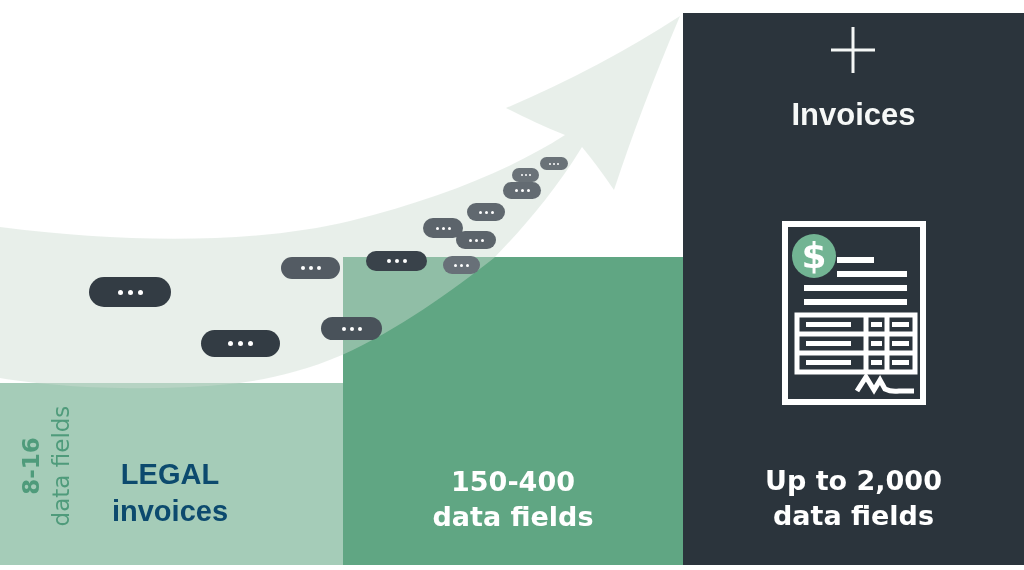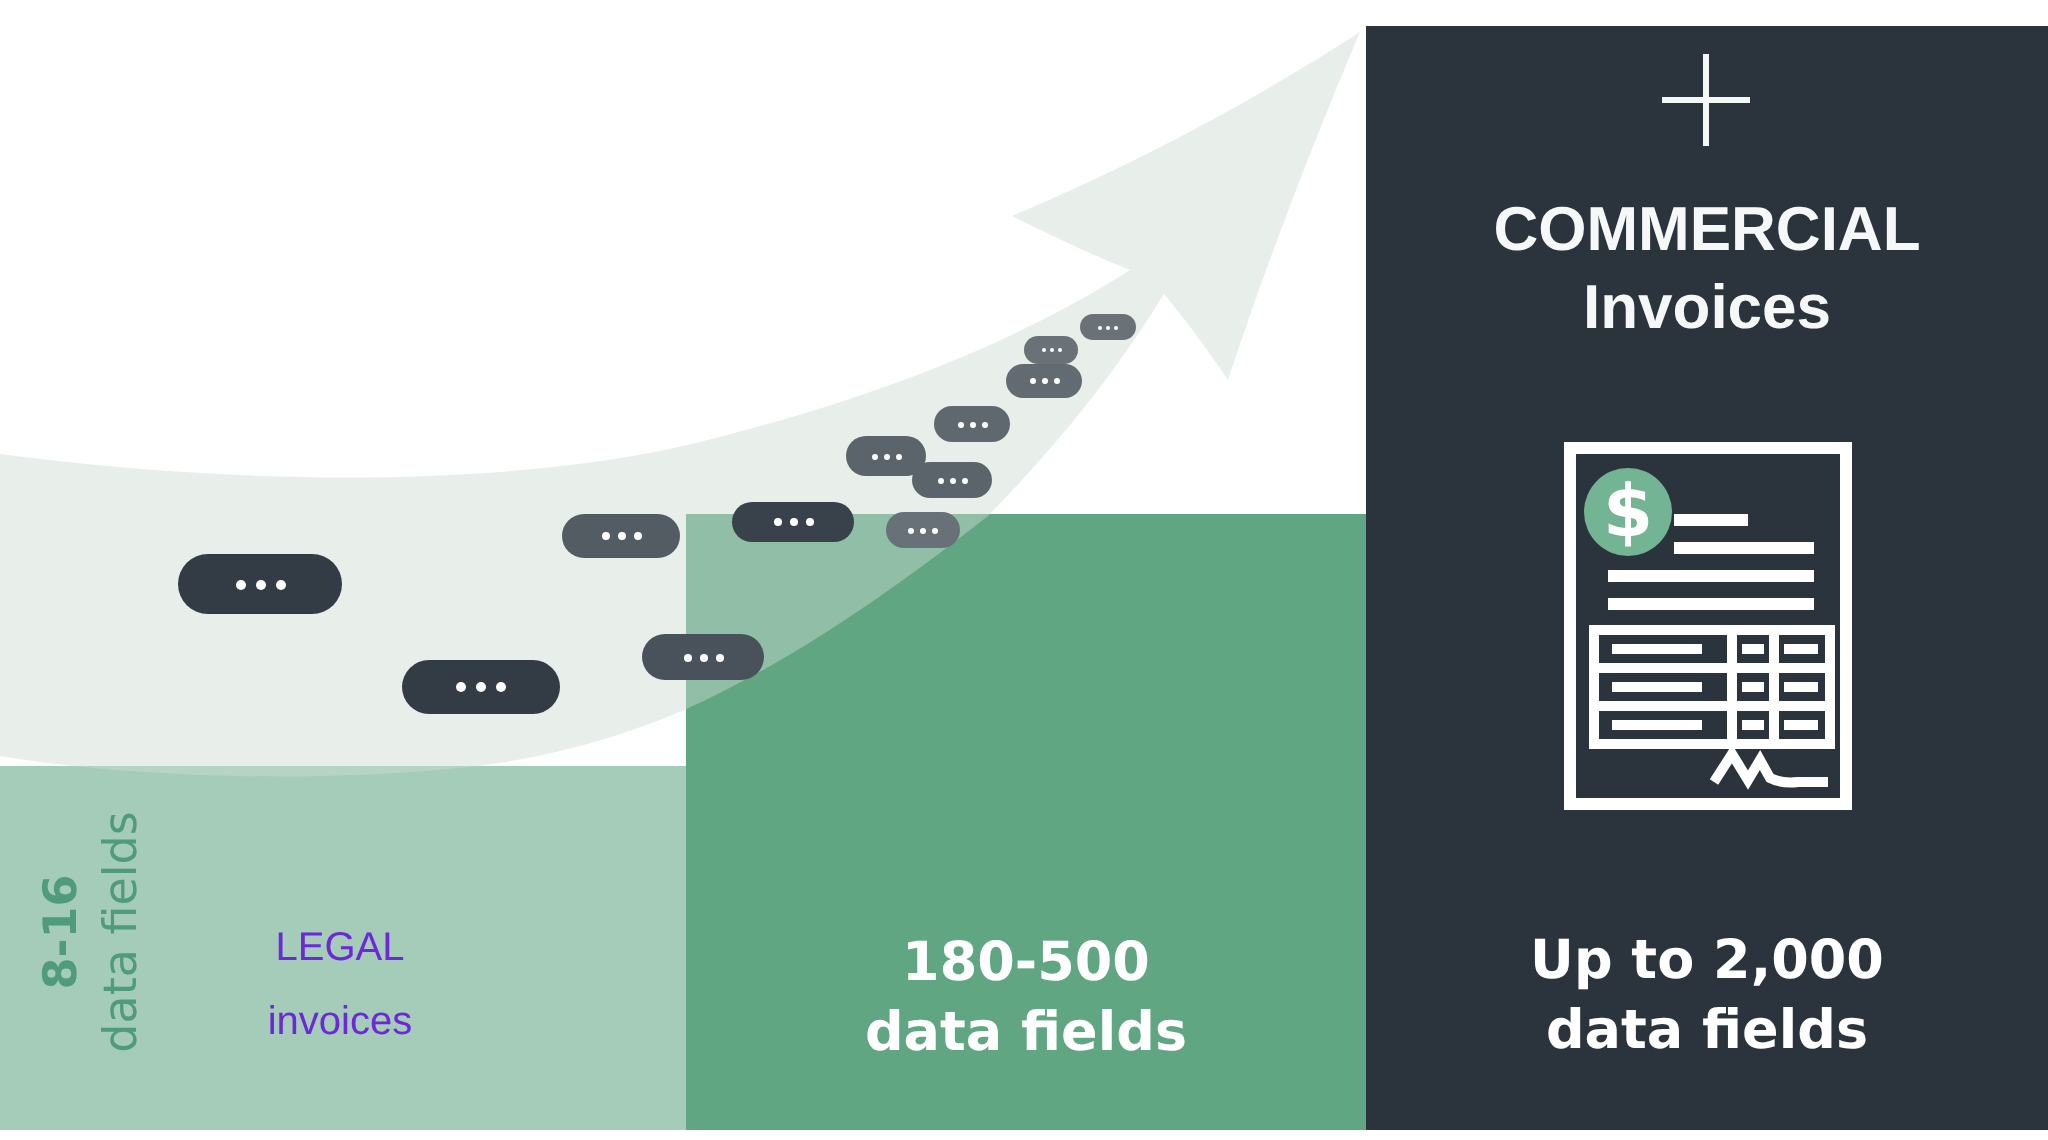--- a/index.html
+++ b/index.html
@@ -11,21 +11,21 @@
   #legal-block{left:0;top:383px;width:343px;height:182px;background:var(--legal-green,#a5ccb8);z-index:1;}
   #core-block{left:343px;top:257px;width:340px;height:308px;background:var(--core-green,#60a683);z-index:1;}
   #commercial-panel{left:683px;top:13px;width:341px;height:552px;background:var(--dark-panel,#2b343c);z-index:1;}
   #growth-arrow{position:absolute;left:0;top:0;width:1024px;height:570px;z-index:2;pointer-events:none;}
   #pill-layer{position:absolute;left:0;top:0;width:1024px;height:570px;z-index:3;pointer-events:none;}
   .pill{position:absolute;border-radius:999px;display:flex;align-items:center;justify-content:center;}
   .pill .dot{border-radius:50%;background:#fff;}
   .txt{position:absolute;z-index:4;}
   
   #legal-title{left:55px;top:456px;width:230px;text-align:center;
-    font-weight:normal;font-size:20px;line-height:37px;color:#6d28d9;}
+    font-weight:bold;font-size:29px;line-height:37px;color:#0c4a6e;}
   #legal-side-label{left:-22px;top:434px;width:140px;height:64px;
     transform:rotate(-90deg);transform-origin:center;text-align:center;
     font-family:"DejaVu Sans",sans-serif;color:#4f9b7b;font-size:23px;line-height:30px;}
   #legal-side-label .range{font-weight:bold;}
   
   #core-title{left:343px;top:336px;width:340px;text-align:center;
     font-weight:bold;font-size:30px;line-height:38px;color:#1d1d1b;}
   #core-range{left:343px;top:464px;width:340px;text-align:center;
     font-family:"DejaVu Sans",sans-serif;font-weight:bold;font-size:27px;line-height:35px;color:#fff;}
   
@@ -128,30 +128,29 @@
     <div class="caption">data fields</div>
   </div>
   <div class="txt" id="legal-title">
     <div>LEGAL</div>
     <div>invoices</div>
   </div>
 
   <div class="txt" id="core-title">
   </div>
   <div class="txt" id="core-range">
-    <div>180-500</div>
+    <div>150-400</div>
     <div>data fields</div>
   </div>
 
   <svg id="plus-icon" width="44" height="46" viewBox="0 0 44 46">
     <line x1="22" y1="0" x2="22" y2="46" stroke="#f5f7f6" stroke-width="3"></line>
     <line x1="0" y1="23" x2="44" y2="23" stroke="#f5f7f6" stroke-width="3"></line>
   </svg>
   <div class="txt" id="commercial-title">
-    <div>COMMERCIAL</div>
     <div>Invoices</div>
   </div>
 
   <svg id="invoice-document-icon" width="146" height="186" viewBox="0 0 146 186">
     <rect x="4" y="4" width="138" height="178" fill="none" stroke="#fff" stroke-width="6"></rect>
     <circle cx="33" cy="36" r="22" fill="#72b493"></circle>
     <text x="33" y="48" font-size="36" font-weight="bold" fill="#fff" text-anchor="middle" font-family="DejaVu Sans, sans-serif">$</text>
     <line x1="56" y1="40" x2="93" y2="40" stroke="#fff" stroke-width="6"></line>
     <line x1="56" y1="54" x2="126" y2="54" stroke="#fff" stroke-width="6"></line>
     <line x1="23" y1="68" x2="126" y2="68" stroke="#fff" stroke-width="6"></line>

